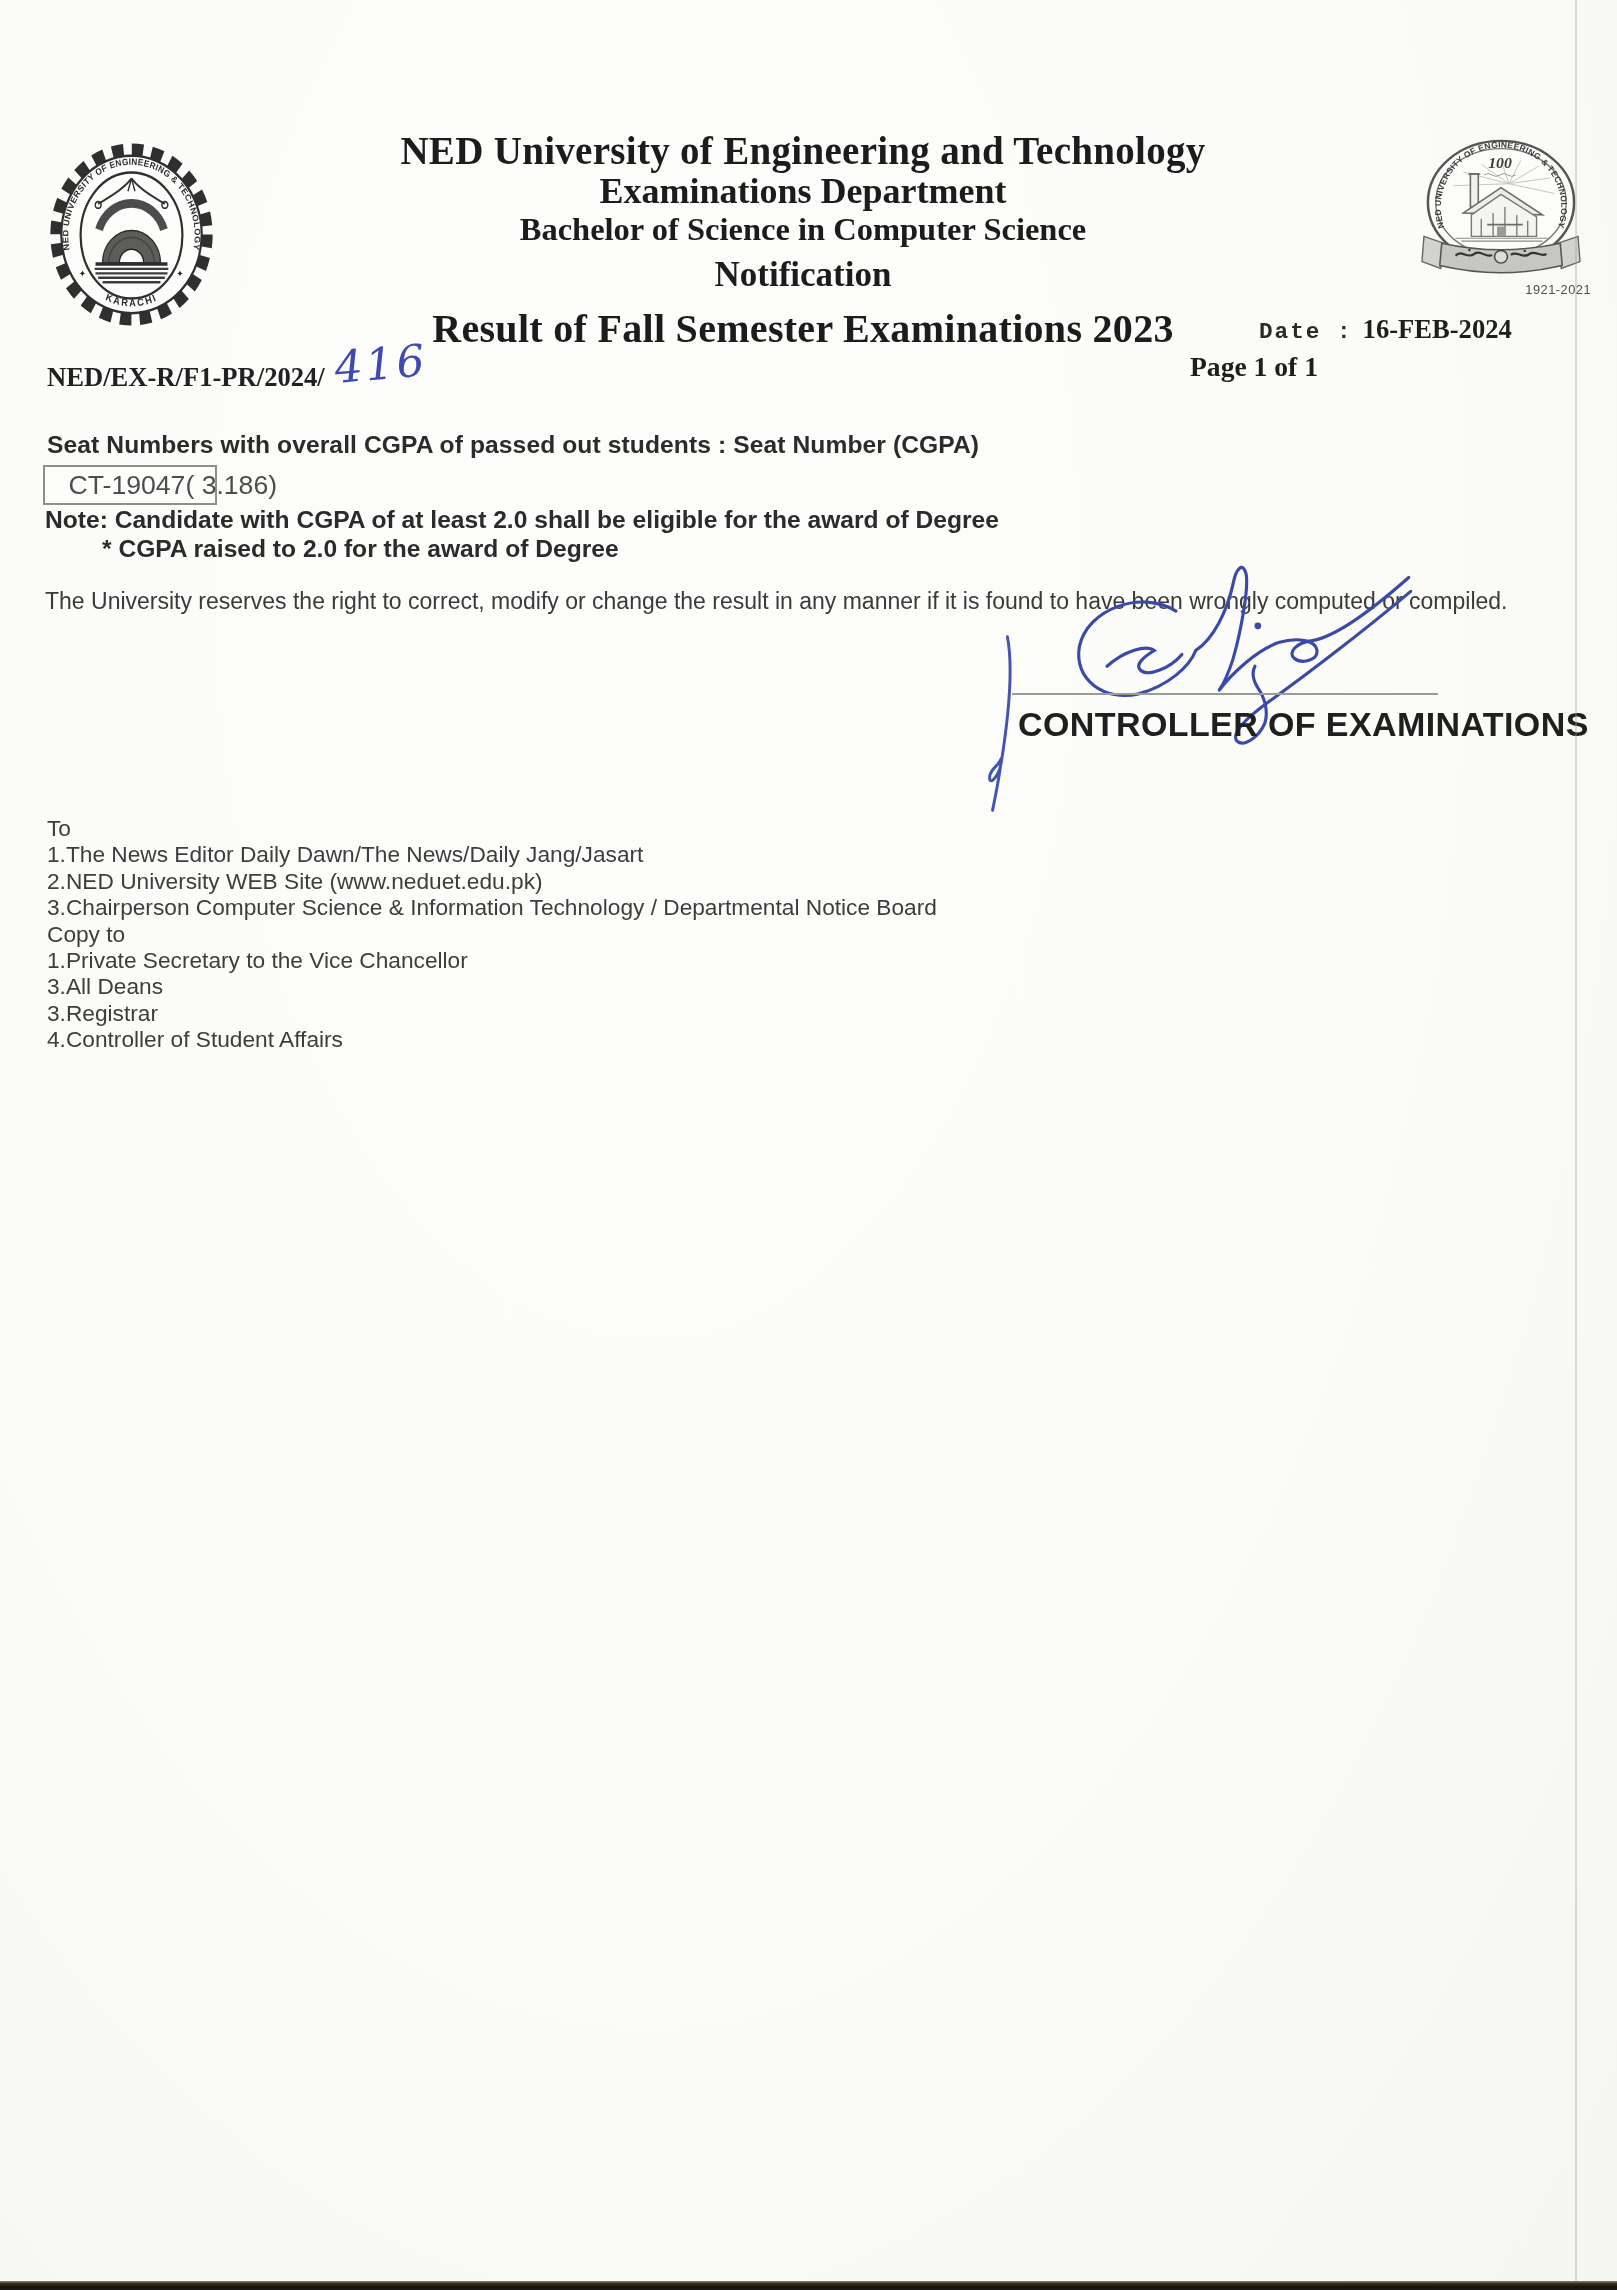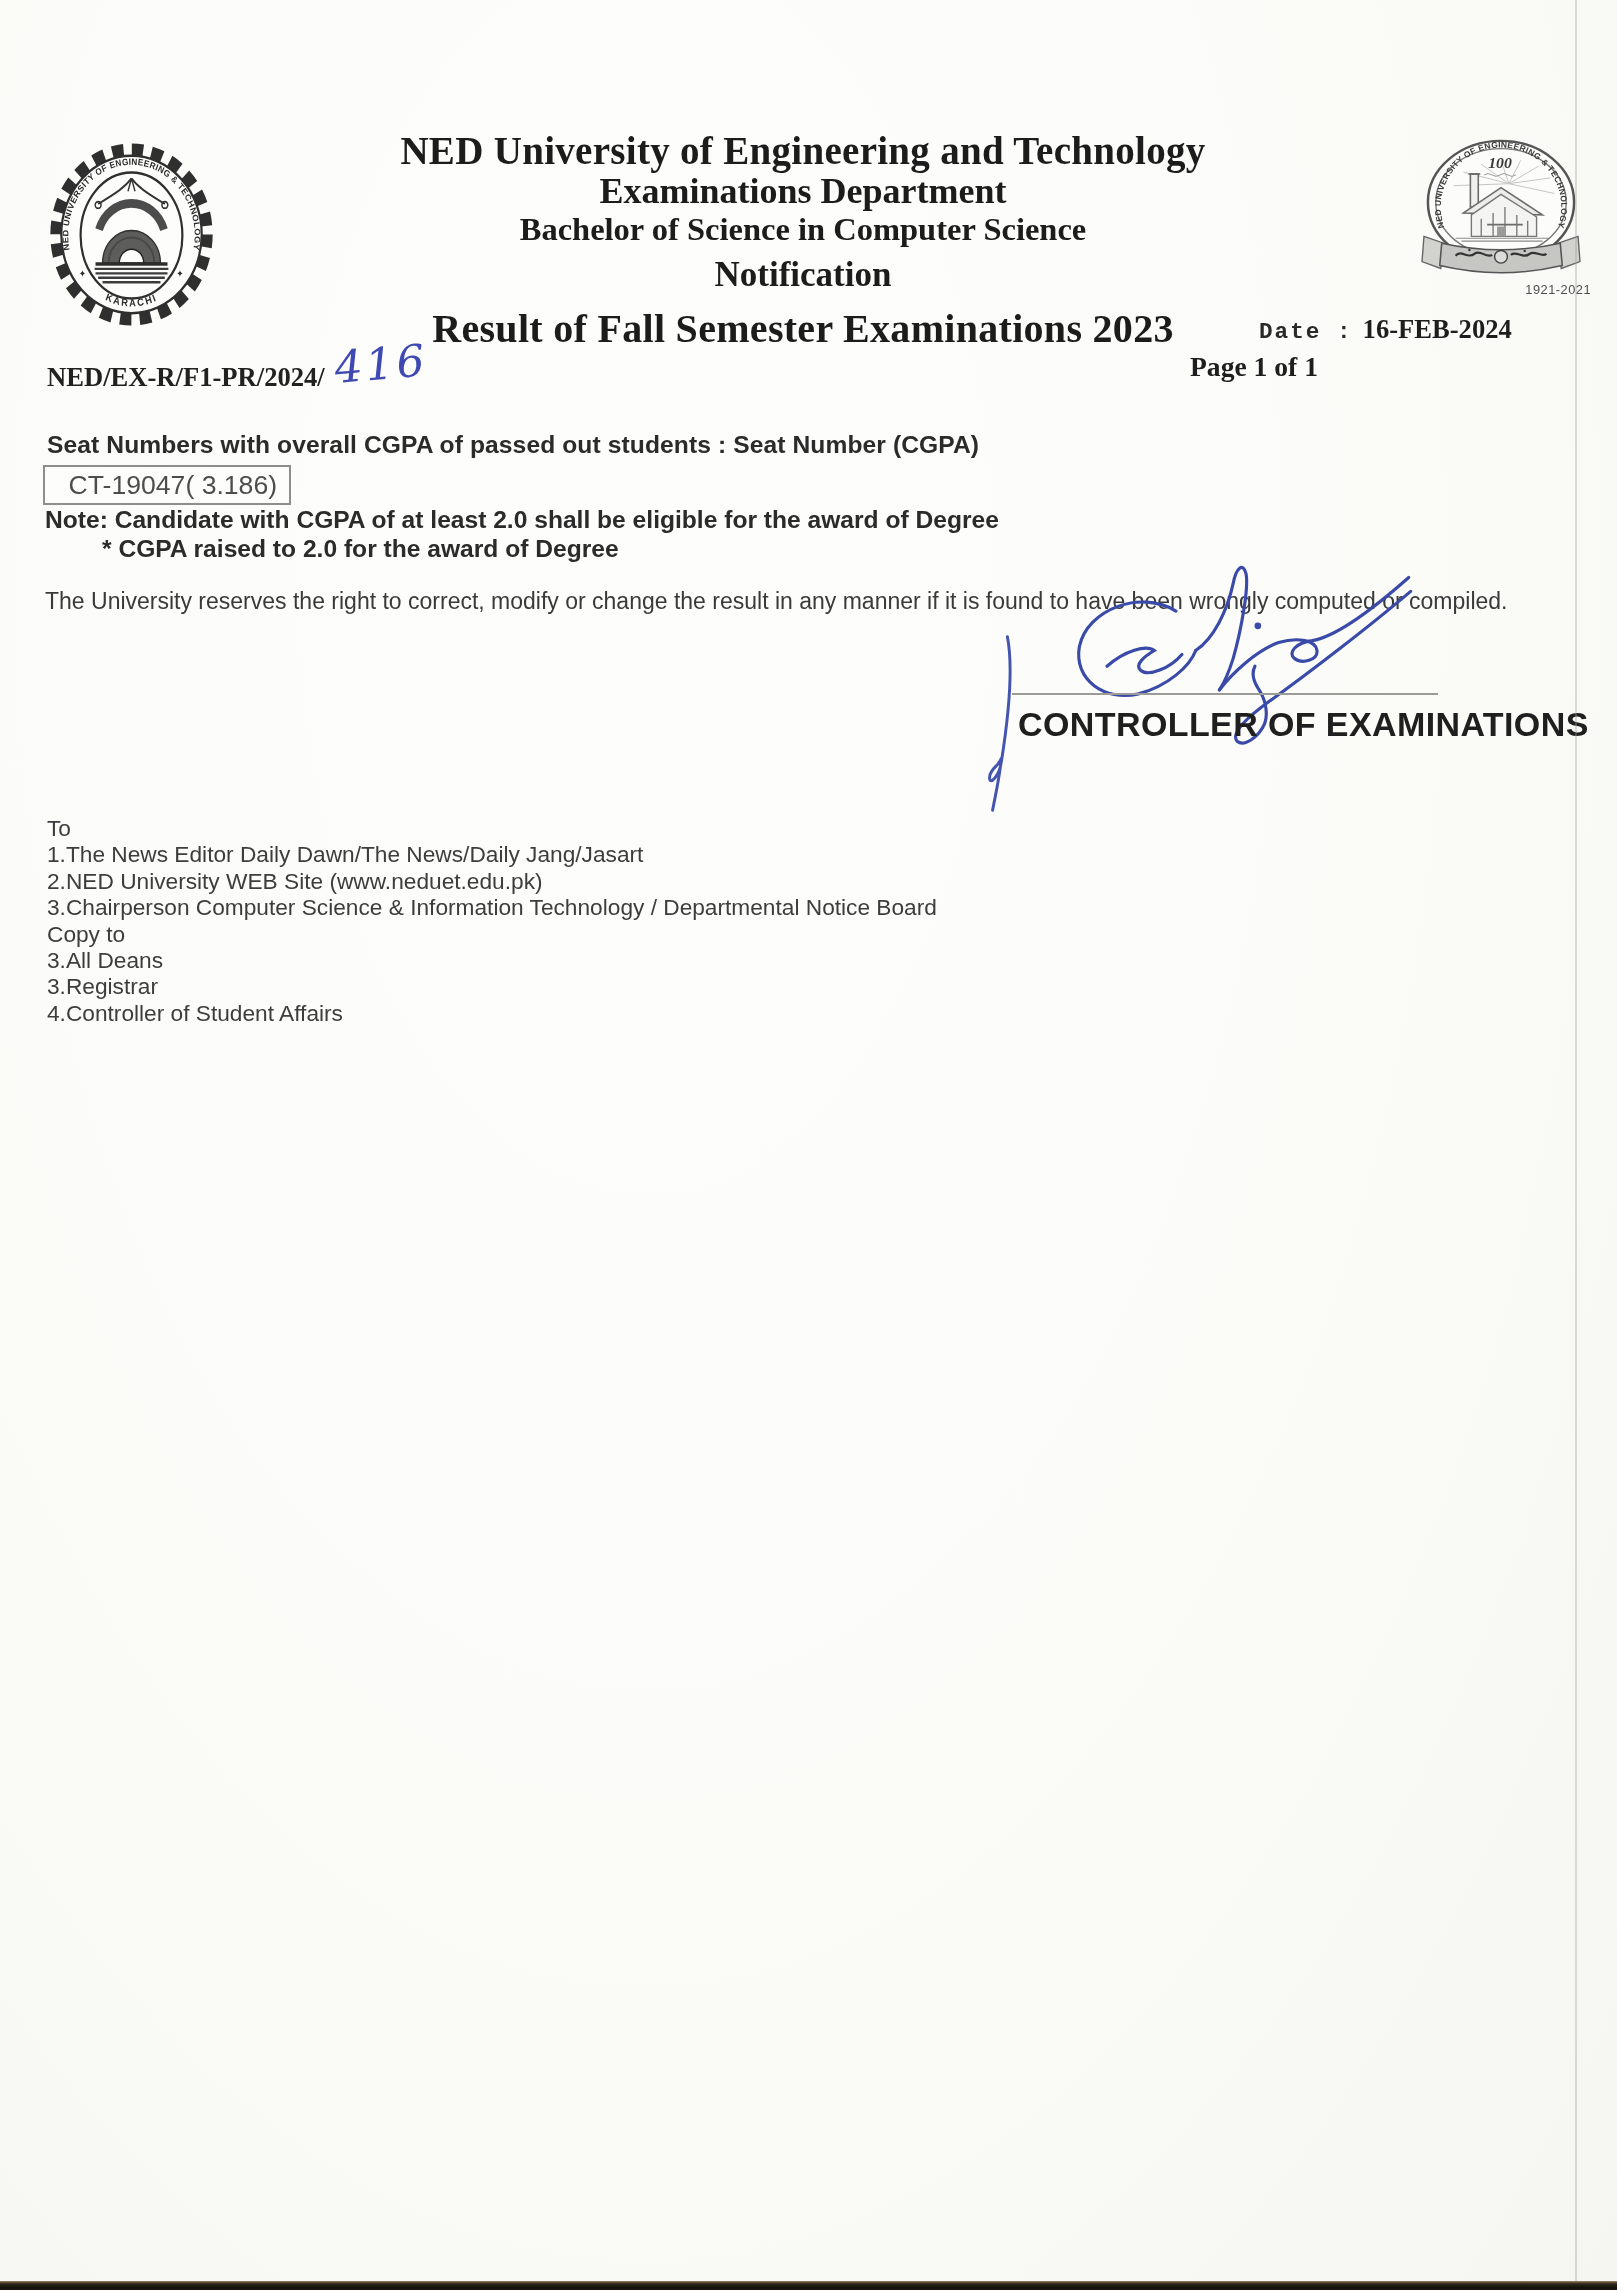--- a/index.html
+++ b/index.html
@@ -52,22 +52,22 @@
   .page-info {
     position:absolute; left:1190px; top:351px;
     font-family:"Liberation Serif", serif; font-weight:700; font-size:27.6px; color:#1e1e1e;
   }
   
   .seat-heading {
     position:absolute; left:47px; top:431px;
     font-size:24.6px; font-weight:700; color:#2b2b2b; letter-spacing:0.1px;
   }
   .seat-box {
-    position:absolute; left:43px; top:465px; width:248px; height:40px;
-    border:2px solid #8e8e8c; background:rgba(255,255,255,.4);
+    position:absolute; left:43px; top:465px; width:174px; height:40px;
+    border:2px solid #8e8e8c; background:rgba(255,255,255,.4);text-align:center;
   }
   .seat-box-text {
     font-size:26.6px; color:#4d4d4d; line-height:37px; padding-left:23.6px; white-space:nowrap;
   }
   .note1 {
     position:absolute; left:45px; top:506px;
     font-size:24.6px; font-weight:700; color:#2b2b2b;
   }
   .note2 {
     position:absolute; left:102px; top:535px;
@@ -229,20 +229,21 @@
   </svg>
   <div class="sig-rule"></div>
   <div class="controller-title">CONTROLLER OF EXAMINATIONS</div>
 
   <div class="dist-block">
     <div>To</div>
     <div>1.The News Editor Daily Dawn/The News/Daily Jang/Jasart</div>
     <div>2.NED University WEB Site (www.neduet.edu.pk)</div>
     <div>3.Chairperson Computer Science &amp; Information Technology / Departmental Notice Board</div>
     <div>Copy to</div>
+    <div>1.Private Secretary to the Vice Chancellor</div>
     <div>3.All Deans</div>
     <div>3.Registrar</div>
     <div>4.Controller of Student Affairs</div>
   </div>
 
   <div class="right-scan-line"></div>
   <div class="bottom-scan-bar"></div>
 
 </div>
 

